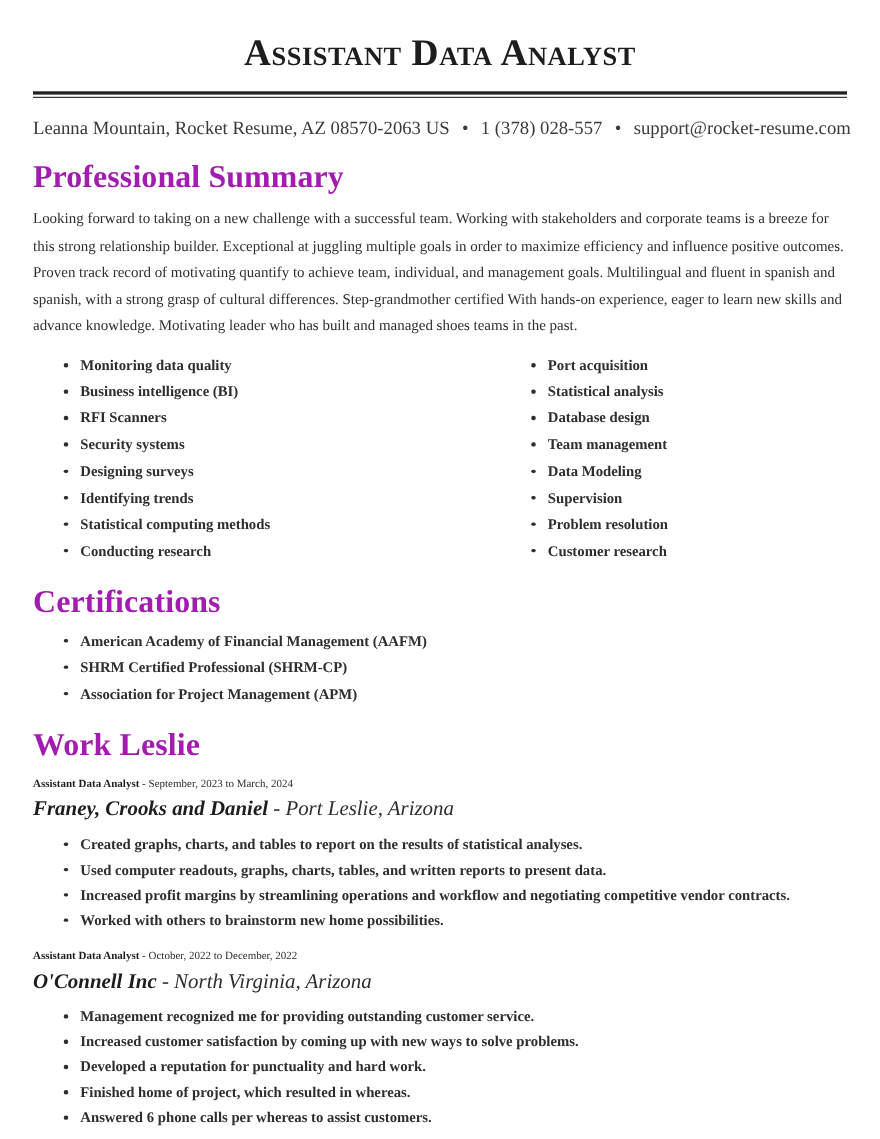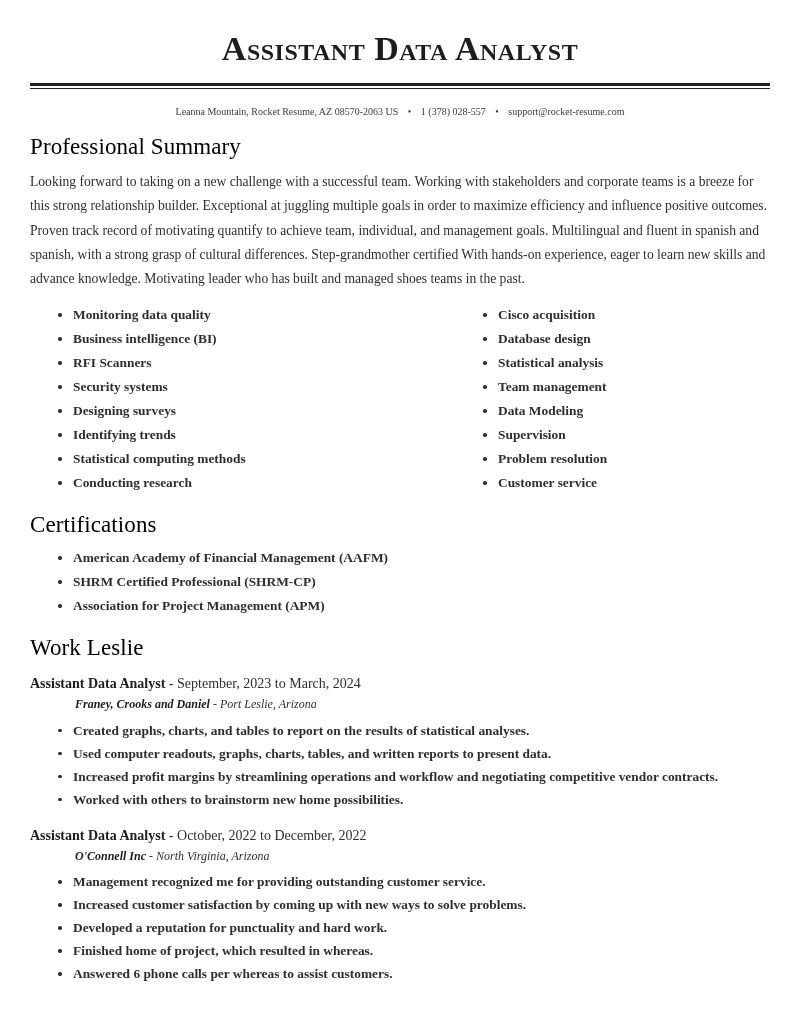--- a/index.html
+++ b/index.html
@@ -35,38 +35,37 @@
     padding: 30px 0 12px 0;
     white-space: pre;
   }
   .rule-double {
     margin-top: 4px;
     border-top: 3px solid #222222;
     border-bottom: 1px solid #222222;
     height: 6px;
   }
   .contact-line {
-    text-align: center;
-    font-size: 10px;
+    font-size: 17px;
     color: #3a3a3a;
     padding: 16px 0 0 0;
     line-height: 1.4;
     white-space: nowrap;
   }
   .contact-sep {
     padding: 0 7px;
     color: #3a3a3a;
   }
 
   
   .section { padding-top: 14px; }
   .section-heading {
-    font-size: 23px;
-    font-weight: 400;
-    color: #000000;
+    font-size: 29px;
+    font-weight: 700;
+    color: #a21caf;
     margin: 0 0 8px 0;
     line-height: 1.25;
     letter-spacing: 0.1px;
   }
   .summary-text {
     font-size: 13.6px;
     line-height: 1.78;
     color: #2e2e2e;
     margin: 0;
     text-align: left;
@@ -102,35 +101,34 @@
     display: flex;
     width: 100%;
   }
   .skills-col { width: 50%; }
   .skills-col.right { padding-left: 55px; }
 
   
   .job { padding-top: 12px; }
   .job:first-of-type { padding-top: 2px; }
   .job-line-title {
-    font-size: 14px;
+    font-size: 10px;
     line-height: 1.6;
     color: #2b2b2b;
   }
   .job-title {
     font-weight: 700;
     color: #1d1d1d;
   }
   .job-dash { color: #2b2b2b; }
   .job-dates { color: #2e2e2e; }
   .job-line-company {
-    font-size: 12px;
+    font-size: 19px;
     line-height: 1.6;
     padding-bottom: 6px;
-    margin-left: 45px;
   }
   .job-company {
     font-weight: 700;
     font-style: italic;
     color: #1d1d1d;
   }
   .job-location {
     font-style: italic;
     color: #2e2e2e;
   }
@@ -167,28 +165,28 @@
             <li>RFI Scanners</li>
             <li>Security systems</li>
             <li>Designing surveys</li>
             <li>Identifying trends</li>
             <li>Statistical computing methods</li>
             <li>Conducting research</li>
           </ul>
       </div>
       <div class="skills-col right">
         <ul class="bullets" id="skills-right">
-            <li>Cisco acquisition</li>
+            <li>Port acquisition</li>
+            <li>Statistical analysis</li>
             <li>Database design</li>
-            <li>Statistical analysis</li>
             <li>Team management</li>
             <li>Data Modeling</li>
             <li>Supervision</li>
             <li>Problem resolution</li>
-            <li>Customer service</li>
+            <li>Customer research</li>
           </ul>
       </div>
     </div>
   </div>
 
   <div class="section">
     <h2 class="section-heading">Certifications</h2>
     <ul class="bullets" id="certifications-list">
         <li>American Academy of Financial Management (AAFM)</li>
         <li>SHRM Certified Professional (SHRM-CP)</li>

